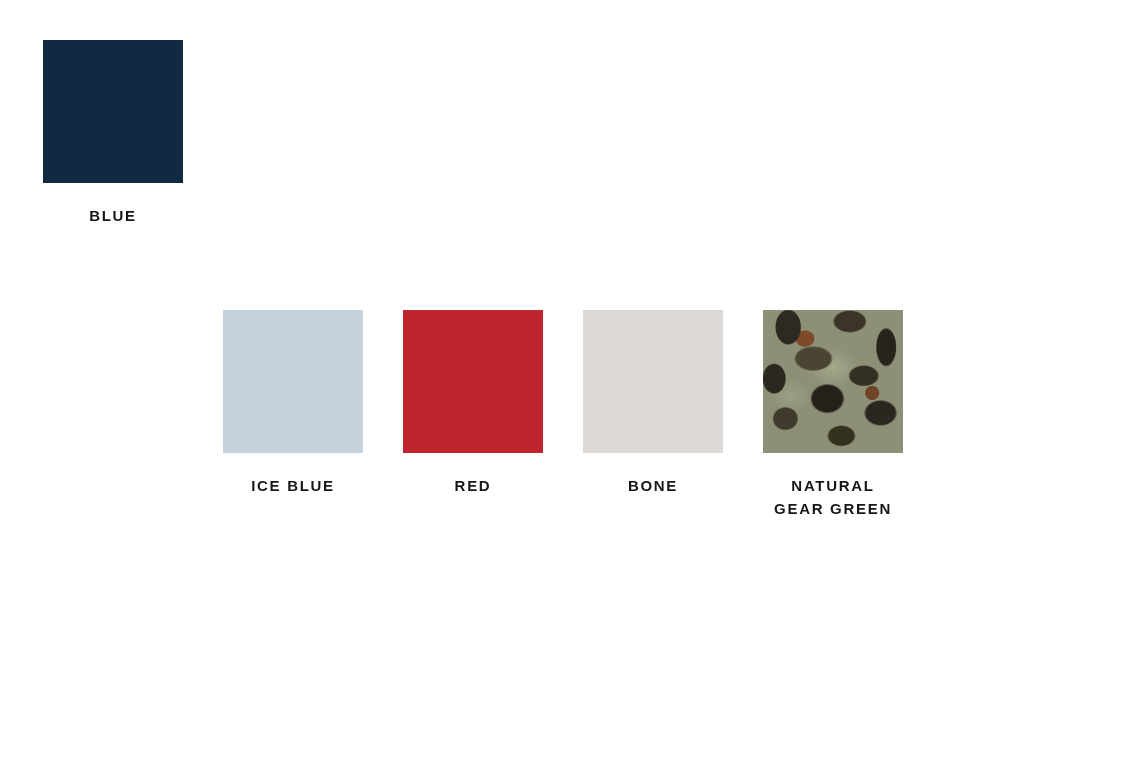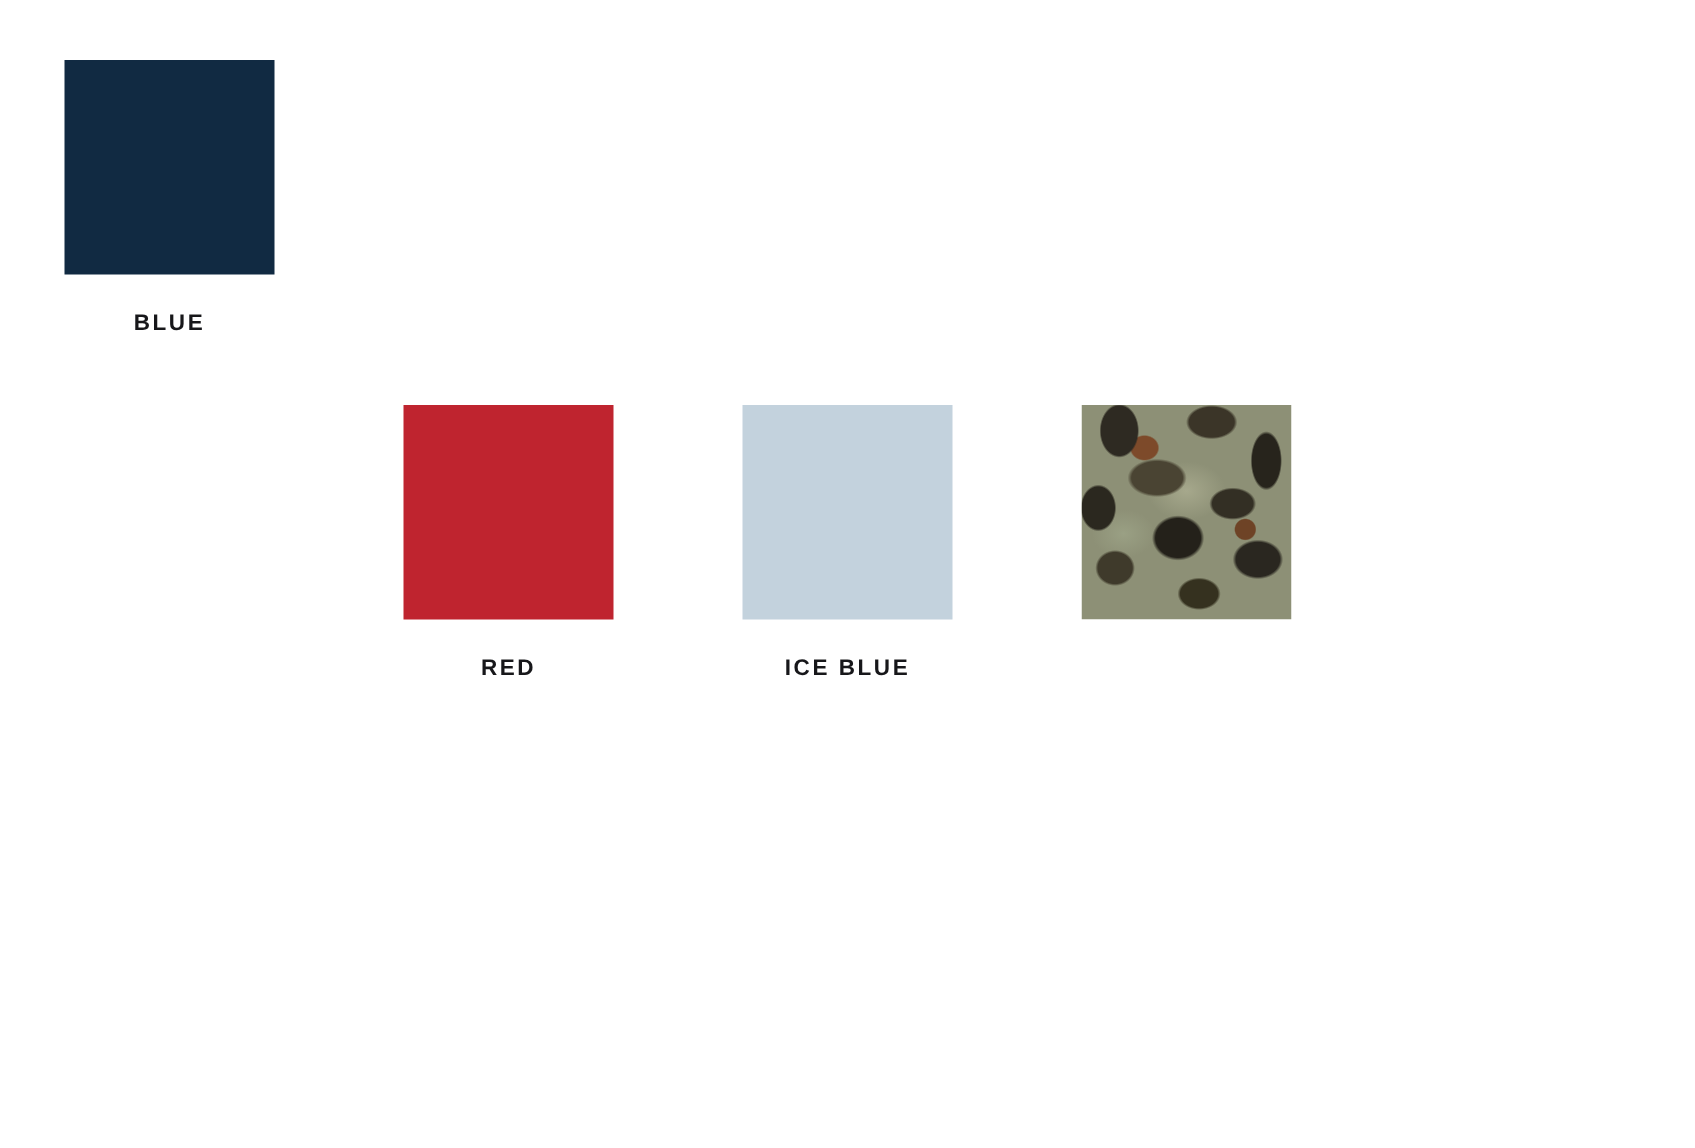--- a/index.html
+++ b/index.html
@@ -18,20 +18,21 @@
     position: relative;
     width: 1130px;
     height: 765px;
     box-sizing: border-box;
     padding: 40px 0 0 43px;
     display: grid;
     grid-template-columns: repeat(5, 140px);
     grid-column-gap: 86px;
     grid-row-gap: 0;
     align-content: start;
+    gap: 40px;
   }
   .swatch-cell {
     width: 140px;
     display: flex;
     flex-direction: column;
     align-items: center;
   }
   .swatch-chip {
     width: 140px;
     height: 143px;
@@ -91,35 +92,41 @@
 
 
 
   <div class="row-spacer-1"></div>
   <div class="row-spacer-1"></div>
   <div class="row-spacer-1"></div>
   <div class="row-spacer-1"></div>
   <div class="row-spacer-1"></div>
 
   <div class="swatch-cell">
+    <span class="swatch-chip" style="background-color:#c3d2dd"></span>
+    <span class="swatch-label">ICE BLUE</span>
+  </div>
+
+  <div class="swatch-cell">
     <span class="swatch-chip" style="background-color:#bf242f"></span>
     <span class="swatch-label">RED</span>
   </div>
 
   <div class="swatch-cell">
-    <span class="swatch-chip" style="background-color:#c3d2dd"></span>
-    <span class="swatch-label">ICE BLUE</span>
+    <span class="swatch-chip" style="background-color:#dcd9d6"></span>
+    <span class="swatch-label">BONE</span>
   </div>
-
 
 
   <div class="swatch-cell">
     <span class="swatch-chip">
       <span class="camo camo-ng-green"></span>
     </span>
+    <span class="swatch-label">NATURAL
+GEAR GREEN</span>
   </div>
 
   <div class="row-spacer-2"></div>
   <div class="row-spacer-2"></div>
   <div class="row-spacer-2"></div>
   <div class="row-spacer-2"></div>
   <div class="row-spacer-2"></div>
 
 </div>
 

